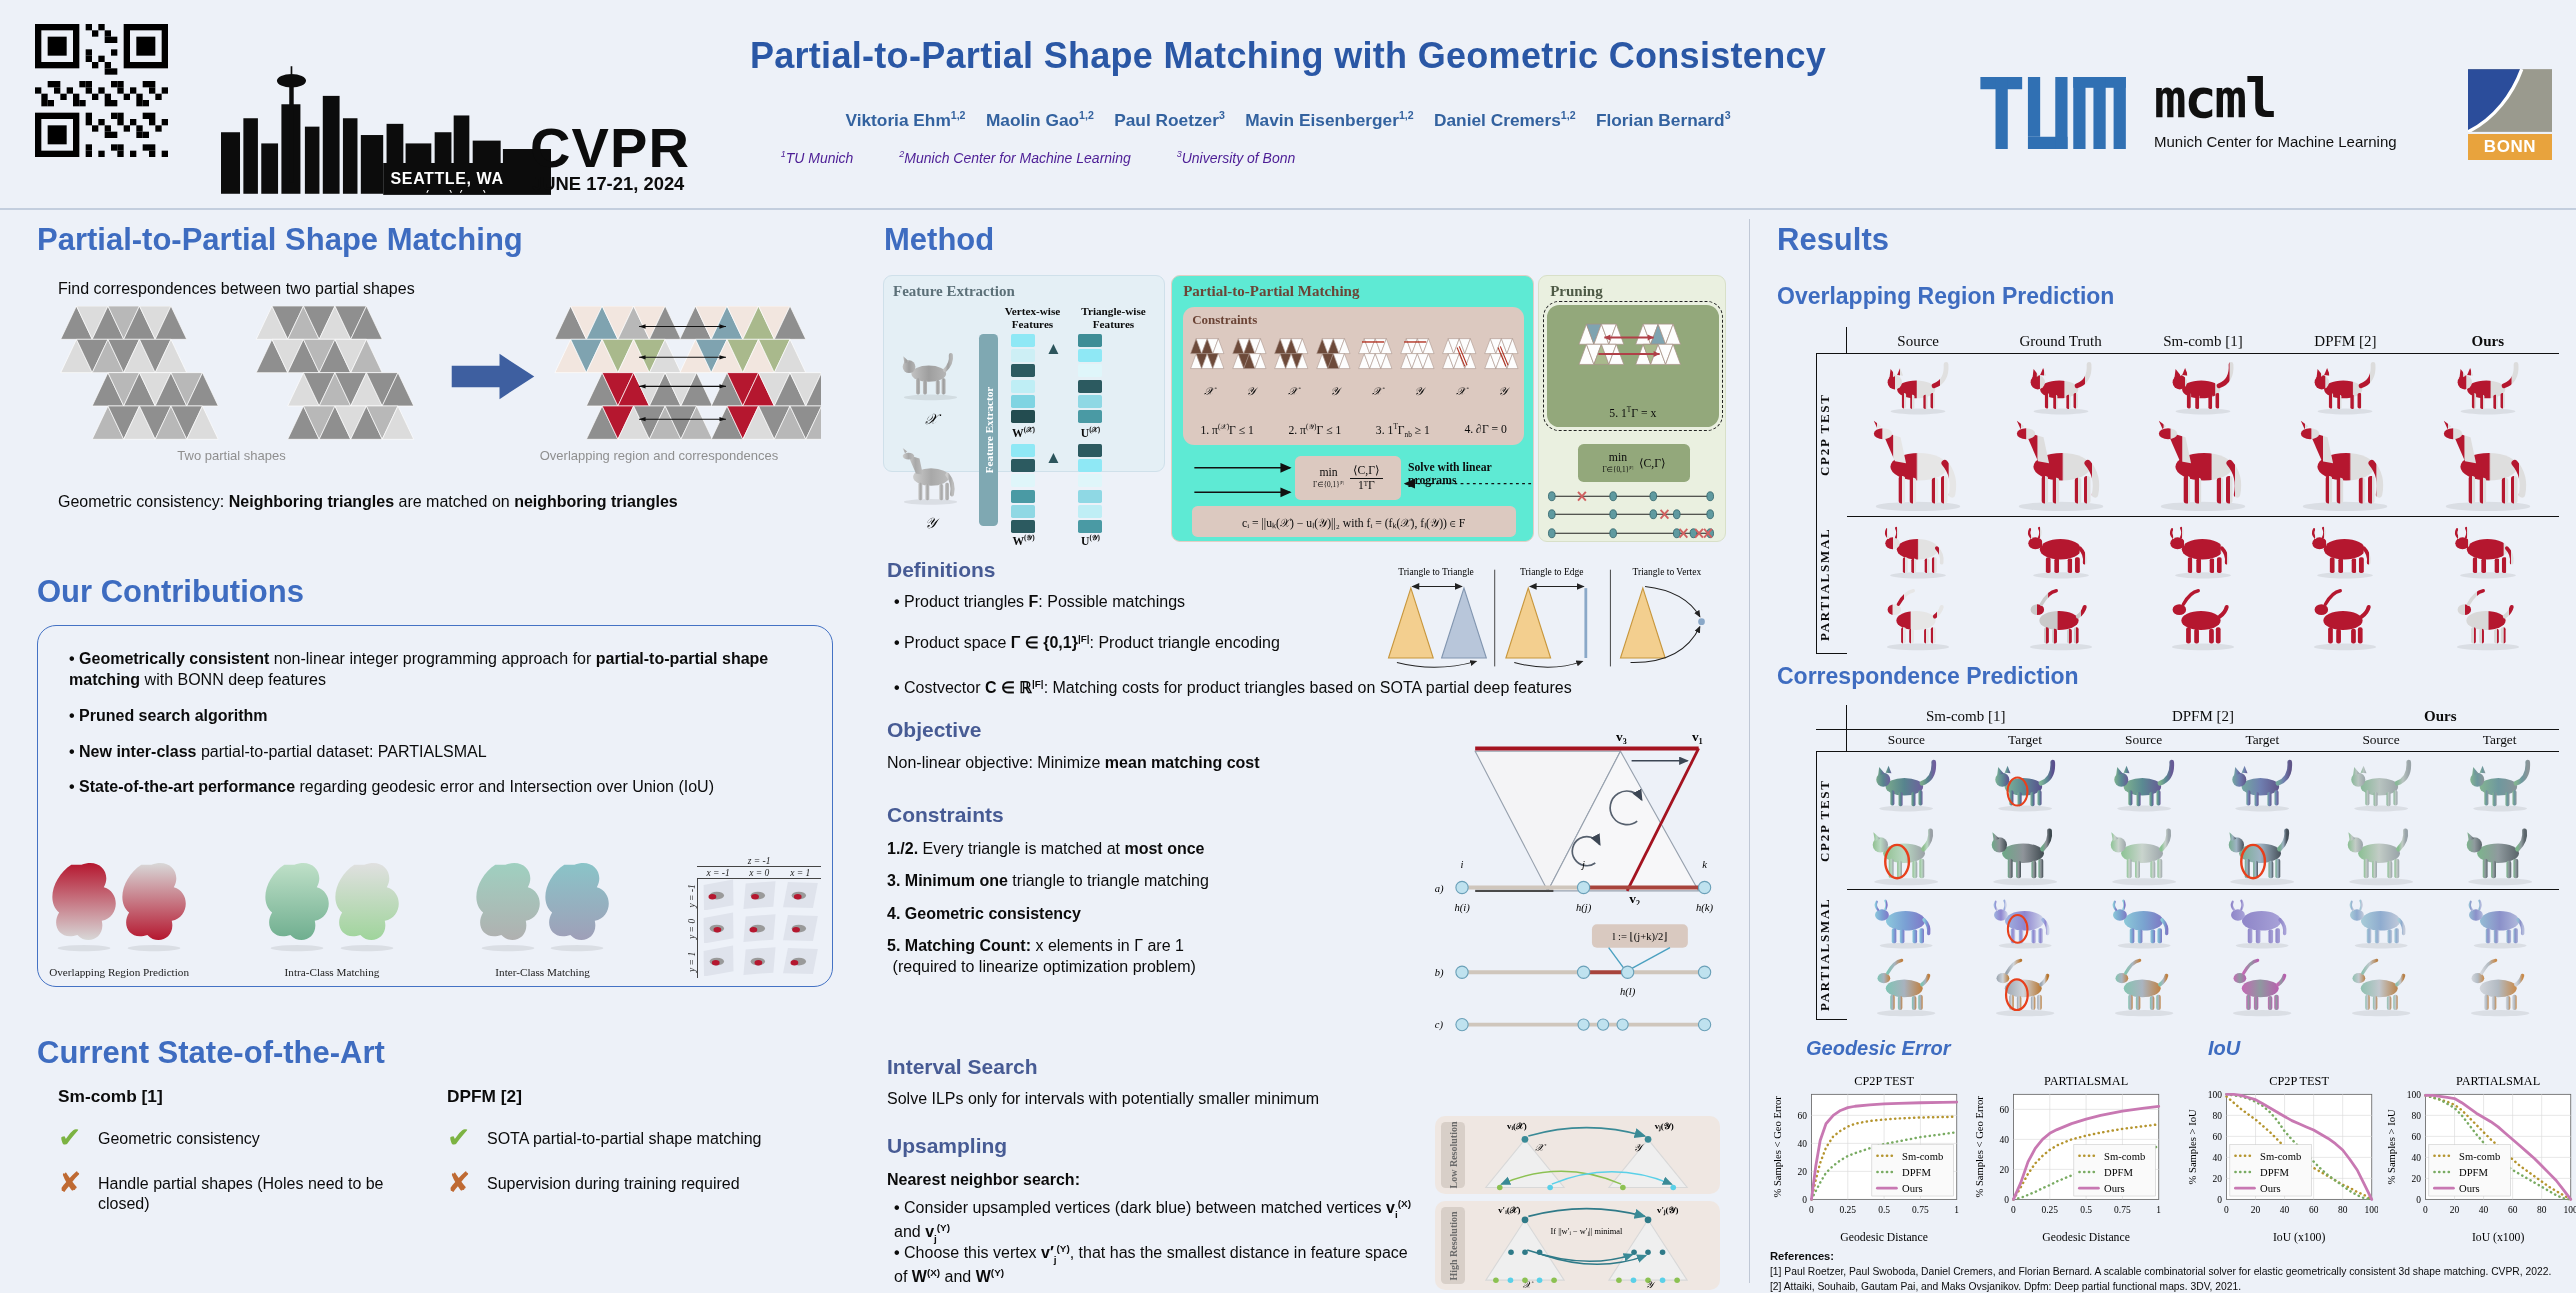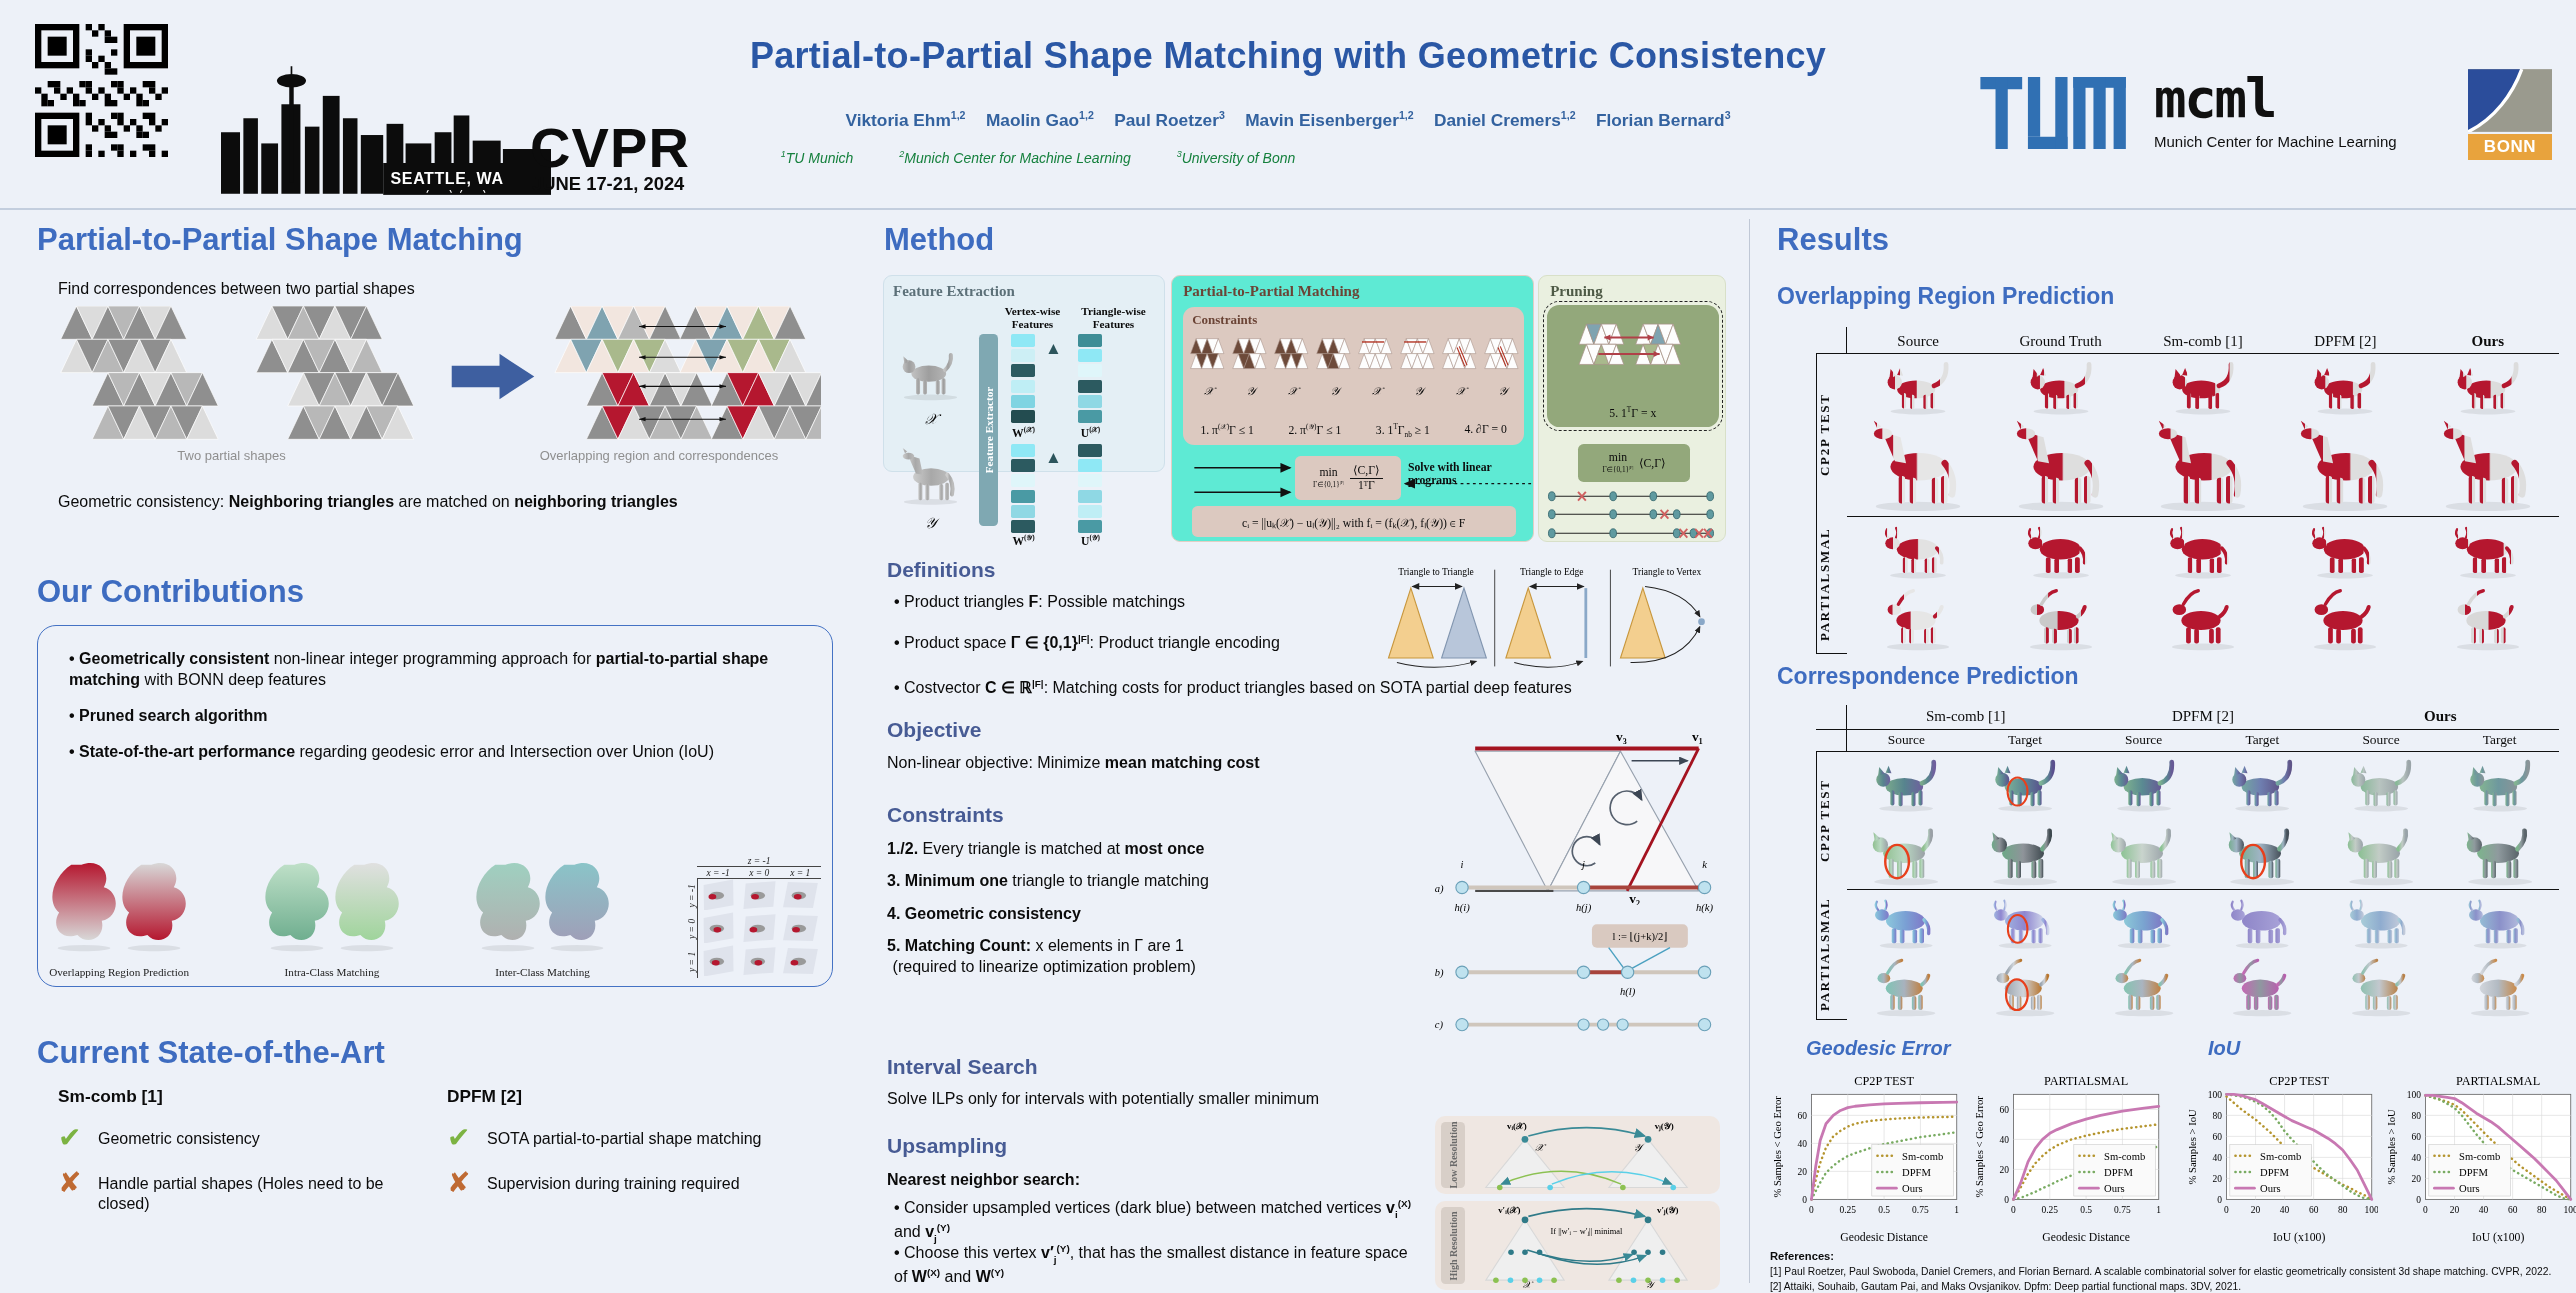--- a/index.html
+++ b/index.html
@@ -9,21 +9,21 @@
   .abs { position:absolute; }
   
   .hdr-line { position:absolute; left:0; top:208px; width:2576px; height:1.7px; background:#c3cede; }
   .title { position:absolute; left:0; top:35px; width:2576px; text-align:center;
            font-size:36px; font-weight:800; color:#2a57a5; letter-spacing:0.3px; }
   .authors { position:absolute; left:0; top:109px; width:2576px; text-align:center;
              font-size:17.3px; font-weight:600; color:#33629f; }
   .authors sup { font-size:10.6px; }
   .authors .au { margin:0 7.8px; }
   .affils { position:absolute; left:0; top:149px; width:2076px; text-align:center;
-            font-size:14px; font-style:italic; color:#15803d; }
+            font-size:14px; font-style:italic; color:#4c1d95; }
   .affils .af { margin:0 21px; }
   .affils sup { font-size:9px; }
   .cvpr { position:absolute; left:530px; top:115px; font-size:56px; font-weight:900; color:#0c0c0c; letter-spacing:1.1px; }
   .dates { position:absolute; left:532px; top:173px; font-size:18.4px; font-weight:800; color:#0c0c0c; }
   .seattle { position:absolute; left:385px; top:168px; background:#0c0c0c; color:#fff;
              font-size:16px; font-weight:800; padding:2.2px 5.6px; letter-spacing:0.6px; }
   .mcml-big { font-family:"DejaVu Sans Mono", monospace; font-size:54px; font-weight:800; color:#101010; letter-spacing:-2.2px; }
   .mcml-sub { font-size:15px; color:#101010; margin-top:3.4px; }
   .bonn-band { background:#e8a33d; color:#fff; font-weight:800; font-size:17px;
                text-align:center; padding:2.8px 0; letter-spacing:0.6px; }
@@ -416,20 +416,21 @@
   <div class="abs cap-gray" style="left:106px; top:448px; width:251px;">Two partial shapes</div>
   <div class="abs cap-gray" style="left:497px; top:448px; width:324px;">Overlapping region and correspondences</div>
   <div class="abs t" style="left:58px; top:492px; width:771px;">
     <span>Geometric consistency: </span><span class="b">Neighboring triangles</span><span> are matched on </span><span class="b">neighboring triangles</span>
   </div>
 
   <div class="abs h2" style="left:37px; top:574px;">Our Contributions</div>
   <div class="contrib-box">
     <div class="bullet dot"><span class="b">Geometrically consistent</span><span> non-linear integer programming approach for </span><span class="b">partial-to-partial shape matching</span><span> with BONN deep features</span></div>
     <div class="bullet dot"><span class="b">Pruned search algorithm</span></div>
+    <div class="bullet dot"><span class="b">New inter-class</span><span> partial-to-partial dataset: PARTIALSMAL</span></div>
     <div class="bullet dot"><span class="b">State-of-the-art performance</span><span> regarding geodesic error and Intersection over Union (IoU)</span></div>
     <div class="contrib-imgs">
       <div class="cgroup">
         <div class="imgs" id="cimg1">
             <svg width="66" height="115" viewBox="0 0 130 180">
               <defs>
                 <linearGradient id="cb1" x1="0" y1="0" x2="0" y2="1">
                   <stop offset="0" stop-color="#b5172f"></stop>
                   <stop offset="1" stop-color="#d8d8d8"></stop>
                 </linearGradient>

